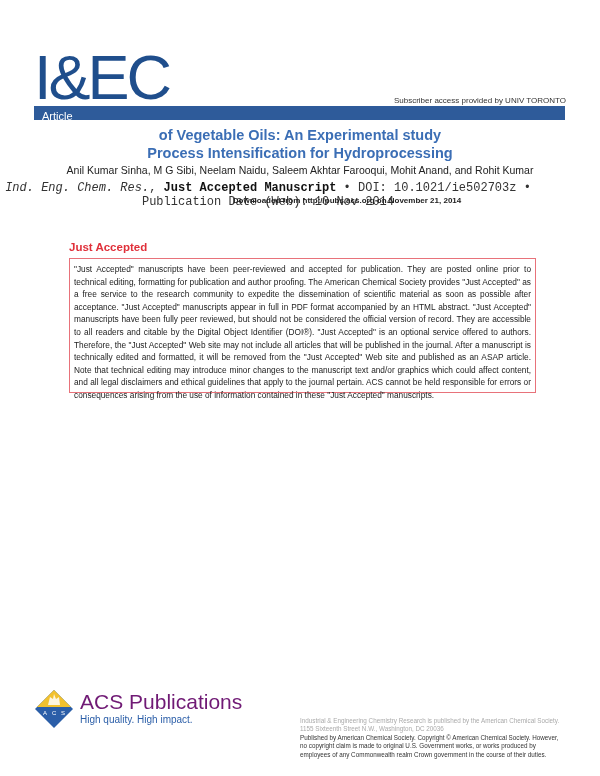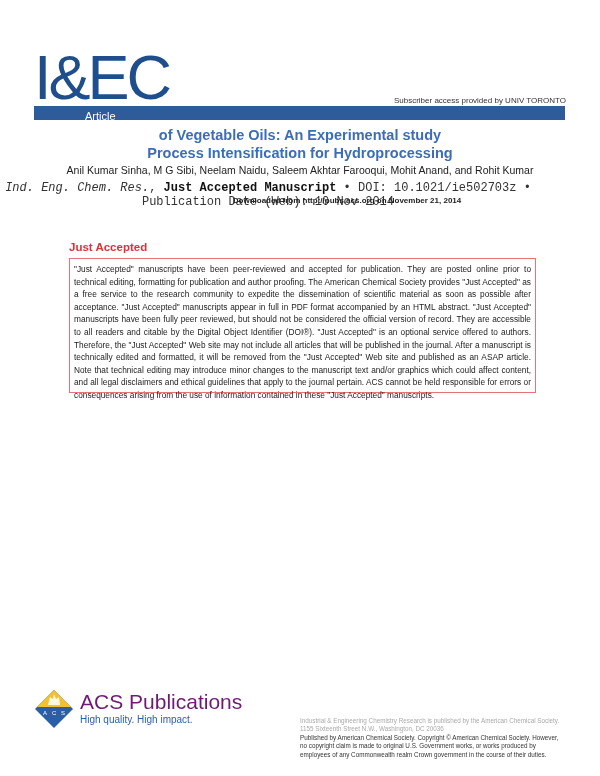--- a/index.html
+++ b/index.html
@@ -3,21 +3,21 @@
 <meta charset="utf-8">
 <style>
   html, body { margin:0; padding:0; background:#ffffff; }
   body { width:600px; height:776px; position:relative; overflow:hidden; font-family:"Liberation Sans", sans-serif; color:#222; }
   .logo { position:absolute; left:34px; top:36px; width:220px; height:50px; }
   .logo-big { position:absolute; left:0; top:-8px; font-size:63px; color:#1f4e8c; letter-spacing:-3px; line-height:50px; font-family:"Liberation Sans", sans-serif;margin-top:24px; }
   .logo-research { position:absolute; left:90px; top:16px; font-size:20px; color:#1f4e8c; letter-spacing:3px; line-height:22px; }
   .logo-sub { position:absolute; left:0; top:38px; font-size:9.5px; color:#1f4e8c; line-height:12px; white-space:nowrap; }
   .subscriber { position:absolute; right:34px; top:96px; font-size:8px; color:#333; }
   .article-bar { position:absolute; left:34px; top:106px; width:531px; height:14px; background:#2e5b9a; }
-  .article-bar span { color:#fff; font-size:11px; line-height:14px; padding-left:20px;margin-left:31px; }
+  .article-bar span { color:#fff; font-size:11px; line-height:14px; padding-left:8px; }
   .title { position:absolute; left:0; width:600px; top:126px; text-align:center; color:#3b6eb5; font-weight:bold; font-size:14.5px; line-height:18px; }
   .authors { position:absolute; left:0; width:600px; top:164px; text-align:center; font-size:10.5px; color:#222; }
   .citation { position:absolute; left:0; width:536px; top:181px; text-align:center; font-size:12px; color:#333;font-family:Liberation Mono, monospace; }
   .citation i { font-style:italic; }
   .citation b { font-weight:bold; color:#111; }
   .downloaded { position:absolute; left:0; width:600px; top:196px; text-align:center; font-size:8px; font-weight:bold; color:#222;padding-left:47px; }
   .ja-heading { position:absolute; left:69px; top:241px; font-size:11.5px; font-weight:bold; color:#e0303a;text-align:center; }
   .ja-box { position:absolute; left:69px; top:258px; width:457px; height:127px; border:1.5px solid #e8727a; padding:4px 4px 2px 4px; box-sizing:content-box; }
   .ja-box p { margin:0; font-size:8.3px; line-height:12.6px; text-align:justify; color:#222; }
   .acs-logo { position:absolute; left:34px; top:688px; width:220px; height:44px; }

